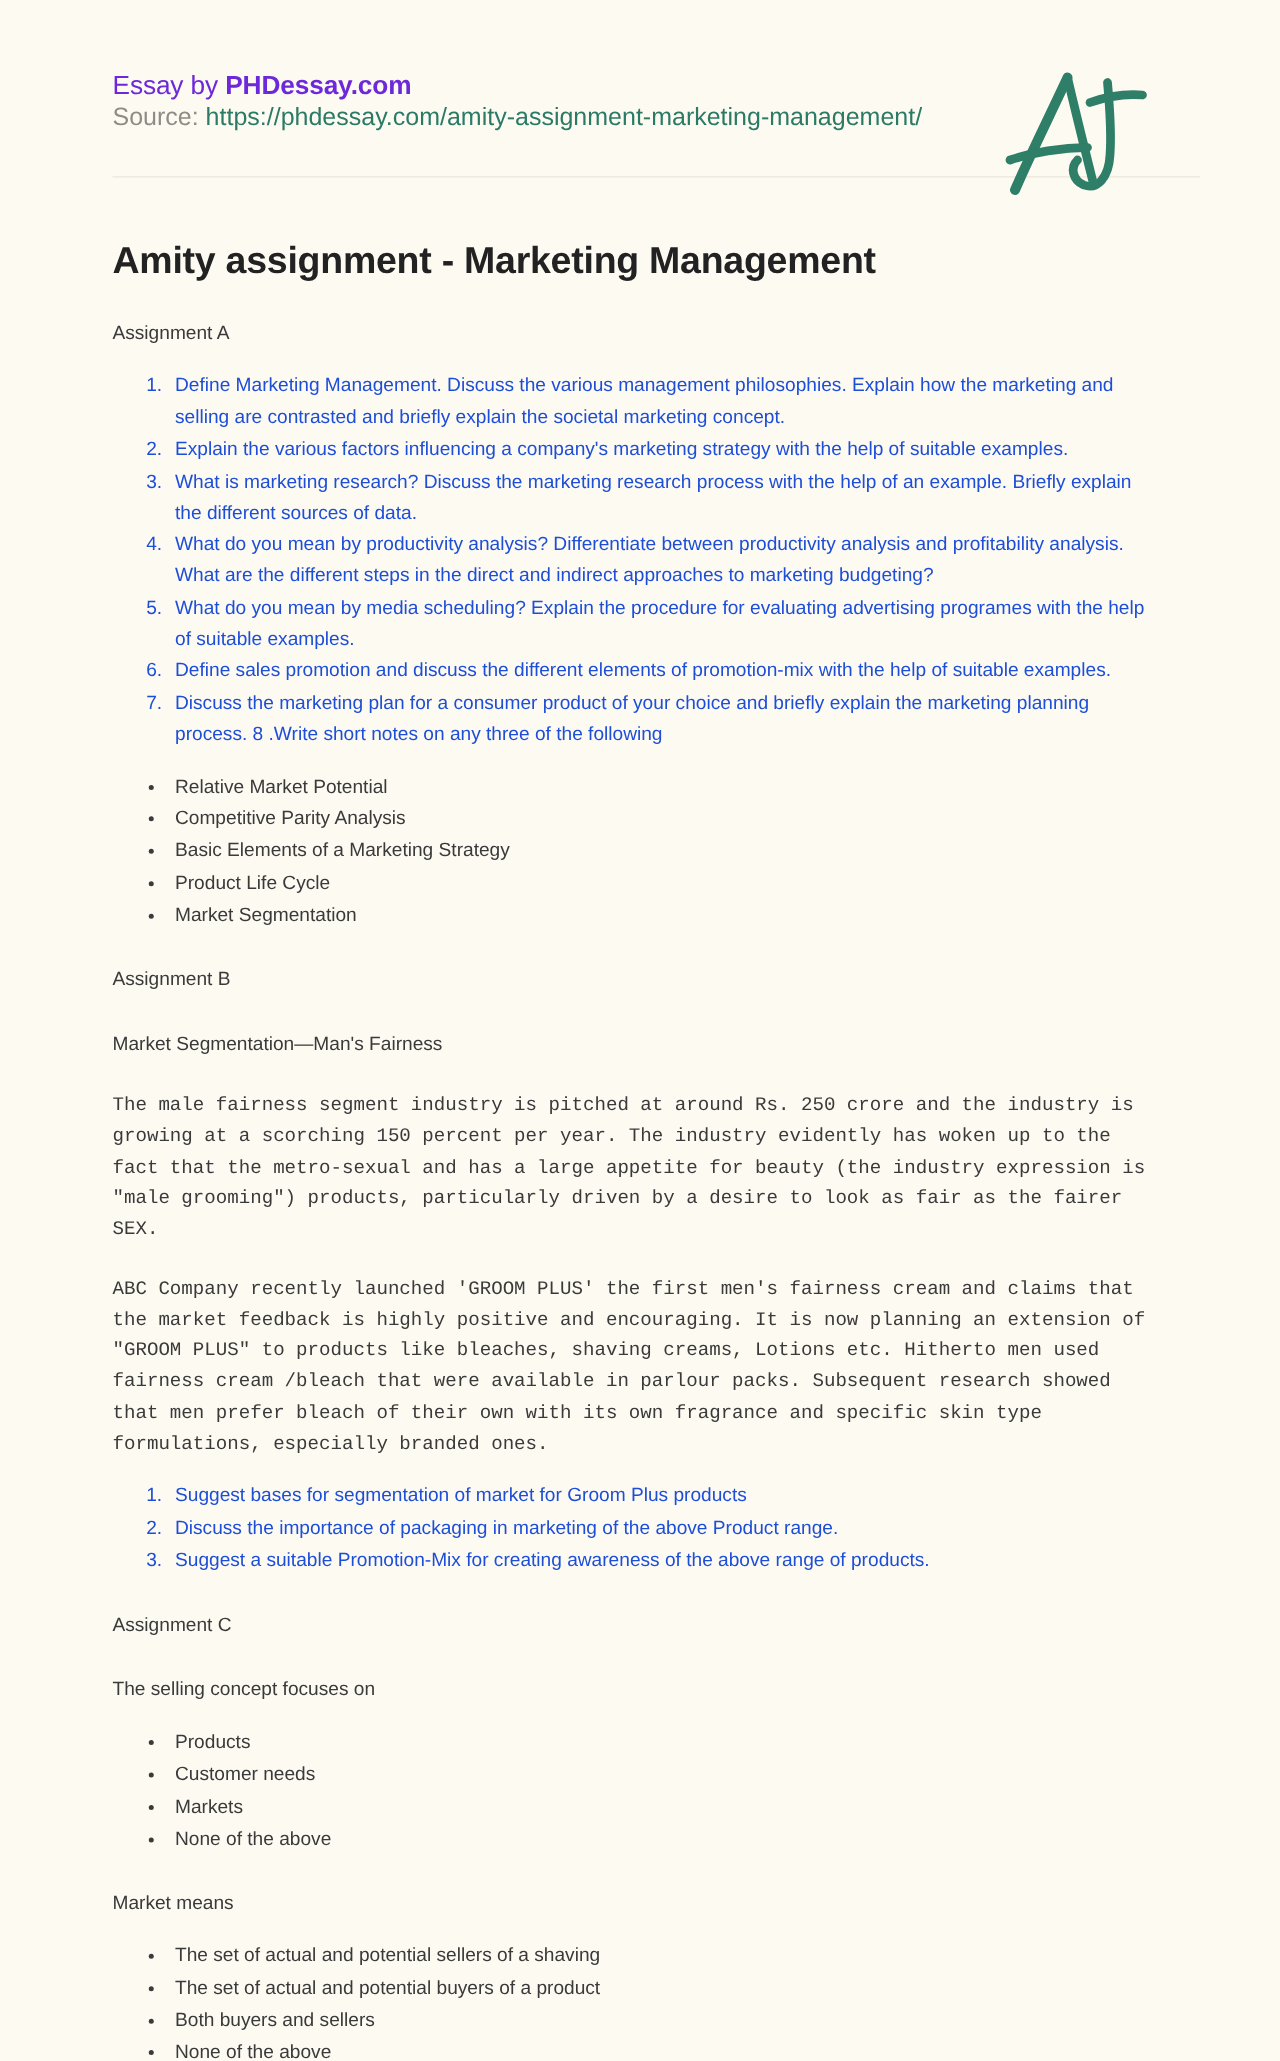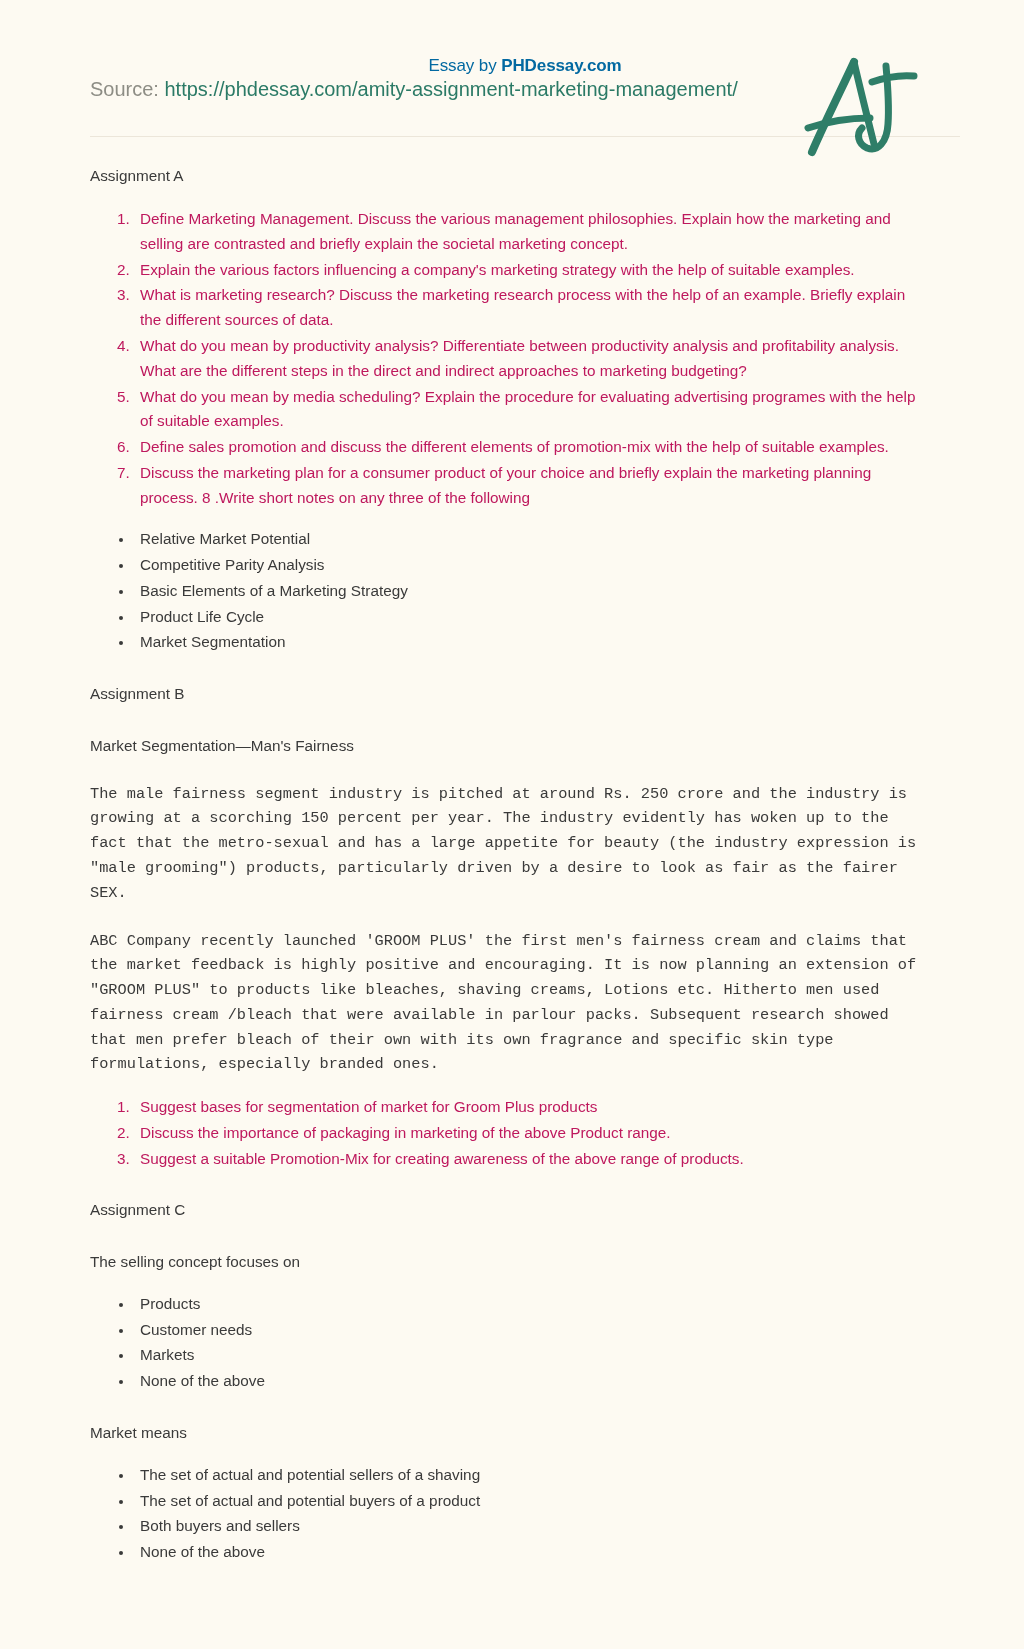--- a/index.html
+++ b/index.html
@@ -21,27 +21,26 @@
     position: relative;
   }
 
   
   .header {
     position: relative;
     padding: 56px 64px 0 90px;
     box-sizing: border-box;
   }
   .brand {
-    font-size: 17px;
+    font-size: 21px;
     font-weight: 700;
     letter-spacing: -0.1px;
-    color: #0369a1;
+    color: #6d28d9;
     line-height: 1.2;
     margin: 0;
-    text-align: center;
   }
   .brand .thin { font-weight: 400; }
   .source-line {
     font-size: 20px;
     color: #8d8d85;
     line-height: 1.3;
   }
   .source-link {
     color: #2b7a66;
     text-decoration: none;
@@ -84,21 +83,21 @@
     font-size: 15.3px;
     line-height: 1.62;
     color: #3a3a3a;
     margin: 27px 0 0 0;
   }
   ol.num-list {
     margin: 18px 0 0 0;
     padding-left: 44px;
     font-size: 15.3px;
     line-height: 1.62;
-    color: #be185d;
+    color: #1d4ed8;
   }
   ol.num-list > li {
     margin: 0 0 1px 0;
     padding-left: 6px;
   }
   ul.bullet-list {
     margin: 17px 0 0 0;
     padding-left: 44px;
     font-size: 15.3px;
     line-height: 1.62;
@@ -133,20 +132,21 @@
           <path d="M78 38 C 92 33, 108 31, 120 32" stroke-width="7"></path>
         </g>
       </svg>
     </div>
 
     <hr class="divider">
   </div>
 
   <div class="content">
 
+    <h1 class="doc-title">Amity assignment - Marketing Management</h1>
 
     <p class="label">Assignment A</p>
 
     <ol class="num-list">
       <li>Define Marketing Management. Discuss the various management philosophies. Explain how the marketing and selling are contrasted and briefly explain the societal marketing concept.</li>
       <li>Explain the various factors influencing a company's marketing strategy with the help of suitable examples.</li>
       <li>What is marketing research? Discuss the marketing research process with the help of an example. Briefly explain the different sources of data.</li>
       <li>What do you mean by productivity analysis? Differentiate between productivity analysis and profitability analysis. What are the different steps in the direct and indirect approaches to marketing budgeting?</li>
       <li>What do you mean by media scheduling? Explain the procedure for evaluating advertising programes with the help of suitable examples.</li>
       <li>Define sales promotion and discuss the different elements of promotion-mix with the help of suitable examples.</li>

